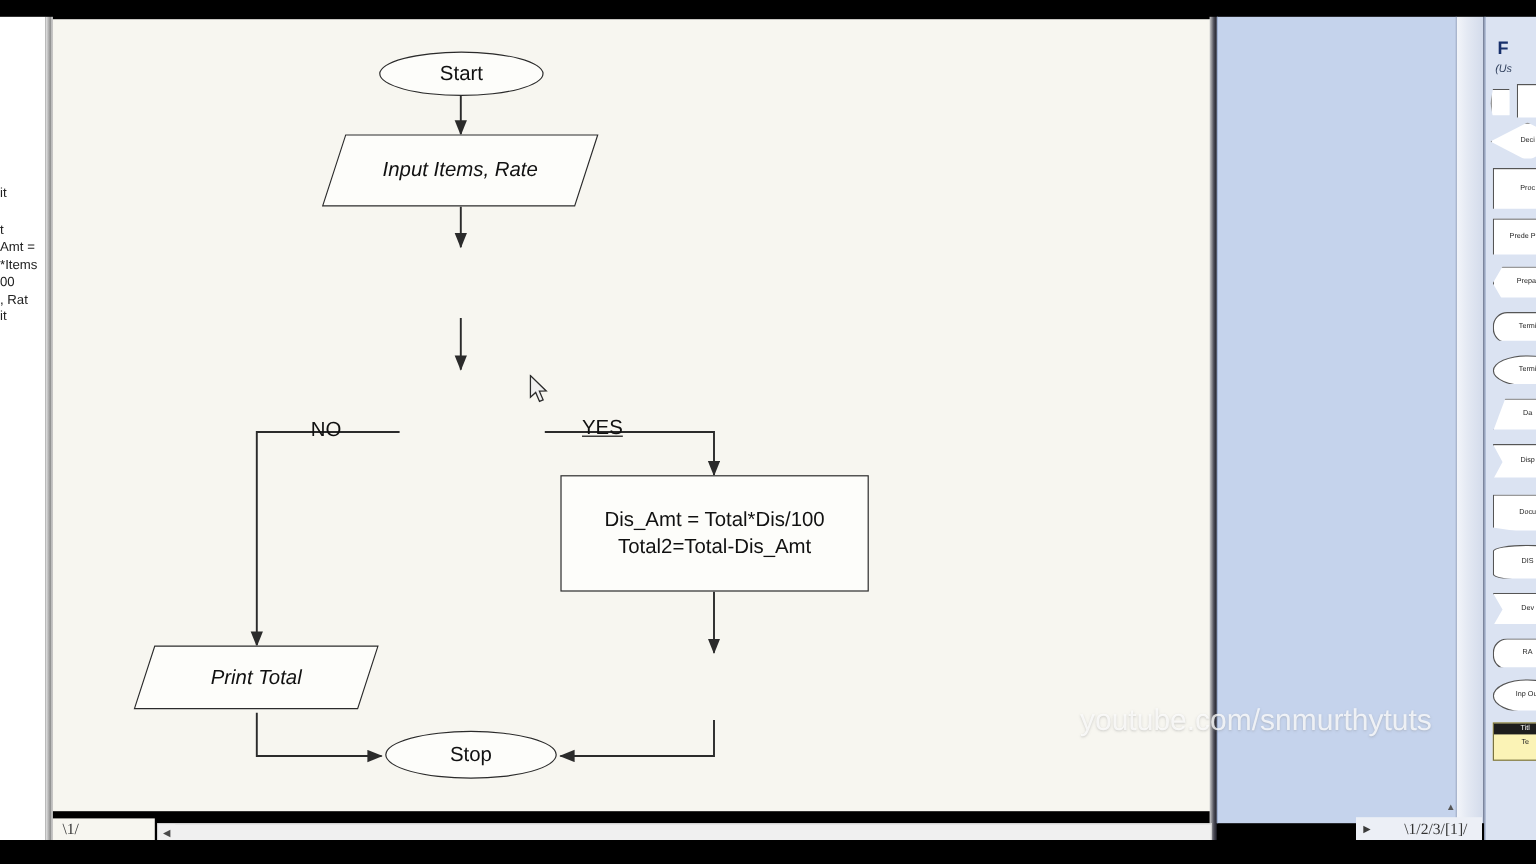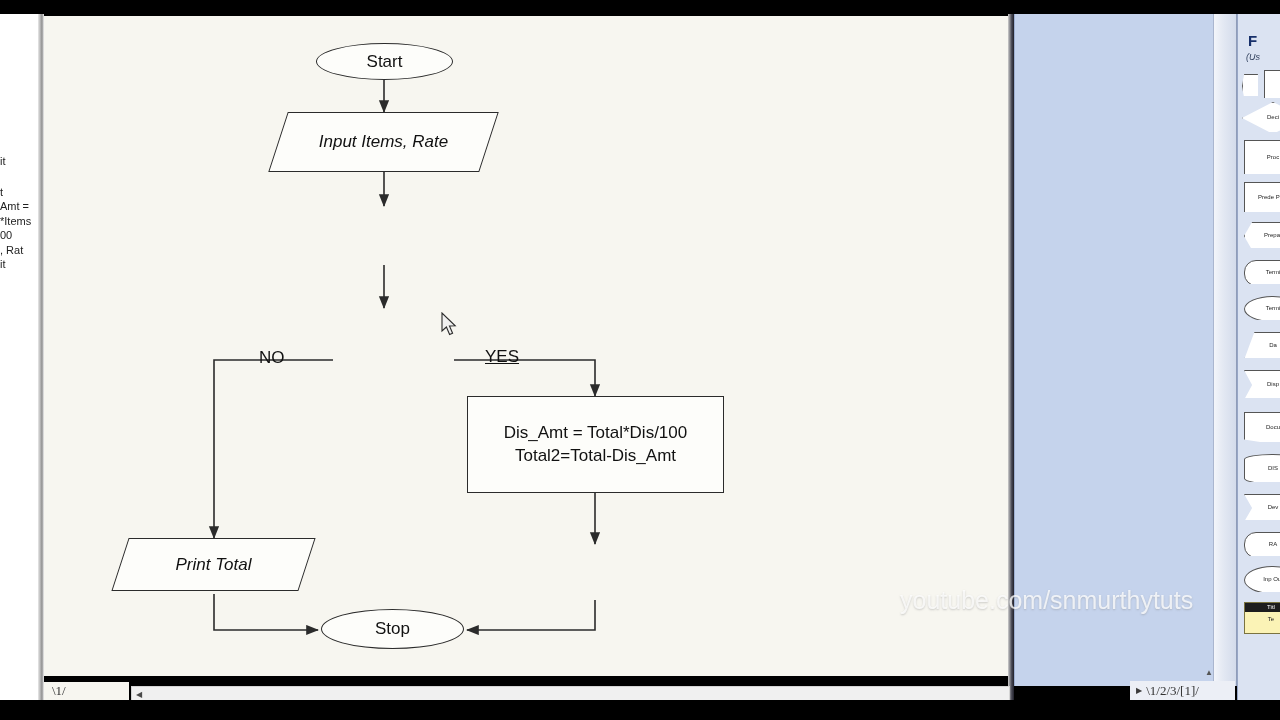--- a/index.html
+++ b/index.html
@@ -266,17 +266,17 @@
   </div>
 
   <div class="hscroll">
     <div class="scroll-arrow" style="left:0;">◀</div>
   </div>
 
   <div class="small-vthumb">▲</div>
 
   <div class="pagetab-right">
     <span class="ptr-arrow">▶</span>
-    <span class="tab-lbl" style="position:relative;">\1/2/3/[1]/</span>
+    <span class="tab-lbl" style="position:relative;margin-left:24px;">\1/2/3/[1]/</span>
   </div>
 
   <div class="letterbox lb-bottom"></div>
 </div>
 
 </body></html>

